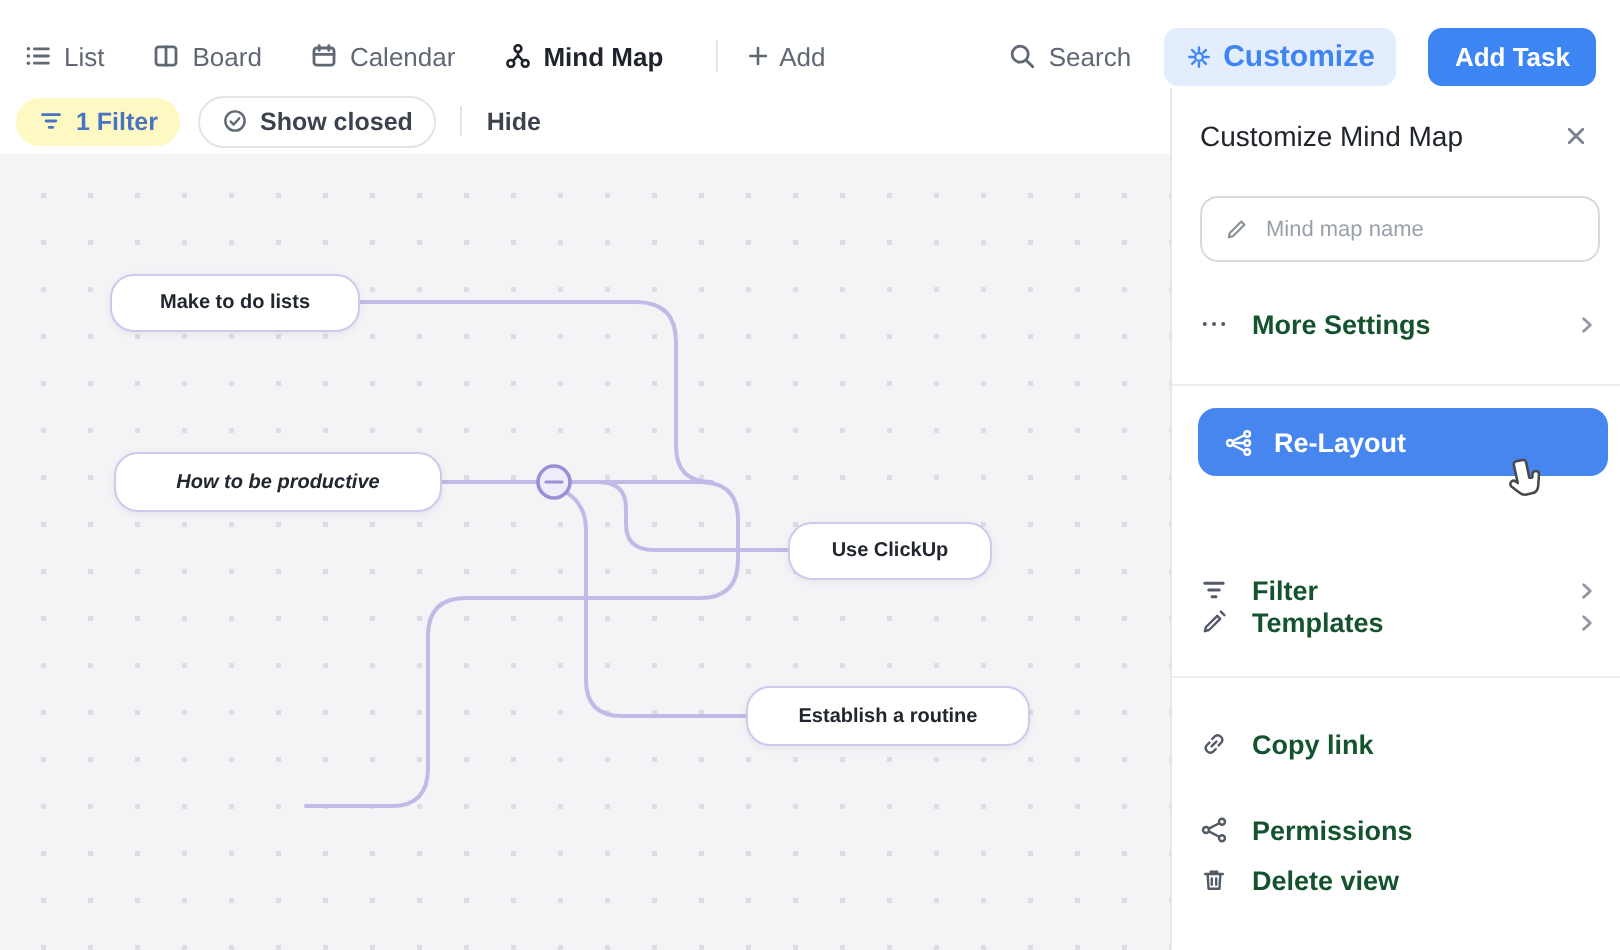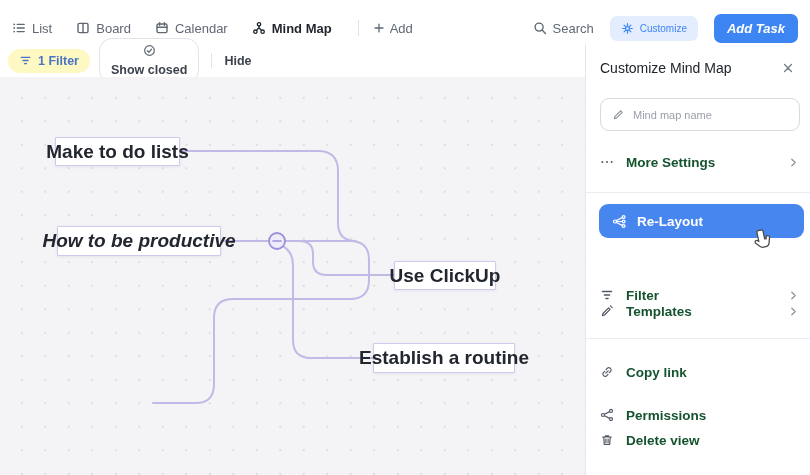--- a/index.html
+++ b/index.html
@@ -13,41 +13,41 @@
   .tab { position:relative; height:44px; display:inline-flex; align-items:center; gap:6px;
          color:#5f6873; font-size:13px; margin-right:24px; cursor:pointer; }
   .tab.active { color:#1f242c; font-weight:700; }
   .tab.active::after { content:""; position:absolute; left:-4px; right:-4px; bottom:3px;
          height:3px; border-radius:2px; background:#5b8ff6; }
   .vdiv { width:1px; height:16px; background:#e3e3e8; margin:0 14px 0 2px; }
   .add-view { display:inline-flex; align-items:center; gap:5px; color:#5f6873; font-size:13px; cursor:pointer; }
   .topbar-right { margin-left:auto; display:flex; align-items:center; gap:16px; }
   .search { display:inline-flex; align-items:center; gap:6px; color:#5f6873; font-size:13px; cursor:pointer; }
   .customize-pill { display:inline-flex; align-items:center; gap:6px; background:#e3edfd; color:#3e85f4;
-         font-size:10px; font-weight:400; border:none; border-radius:7px; padding:6px 11px; cursor:pointer; }
+         font-size:15px; font-weight:700; border:none; border-radius:7px; padding:6px 11px; cursor:pointer; }
   .addtask-btn { background:#3e85f4; color:#fff; font-size:13px; font-weight:600; border:none;
-         border-radius:7px; padding:7px 13px; cursor:pointer;font-style:italic; }
+         border-radius:7px; padding:7px 13px; cursor:pointer; }
 
   
   .toolbar { position:absolute; left:0; top:44px; width:585px; height:33px; background:#fff;
              display:flex; align-items:center; padding:0 8px; gap:9px; }
   .filter-pill { display:inline-flex; align-items:center; gap:6px; background:#fef9c3; color:#4a73c4;
              font-size:12.5px; font-weight:700; border:none; border-radius:13px; padding:5px 11px; cursor:pointer; }
   .closed-pill { display:inline-flex; align-items:center; gap:6px; background:#fff; color:#3d434e;
-             font-size:12.5px; font-weight:600; border:1px solid #e3e3e8; border-radius:13px; padding:5px 11px; cursor:pointer;flex-direction:column; }
+             font-size:12.5px; font-weight:600; border:1px solid #e3e3e8; border-radius:13px; padding:5px 11px; cursor:pointer; }
   .tdiv { width:1px; height:15px; background:#e3e3e8; margin:0 3px; }
   .hide-btn { color:#3d434e; font-size:12.5px; font-weight:600; background:none; border:none; cursor:pointer; }
 
   
   .canvas { position:absolute; left:0; top:77px; width:585px; height:398px; background:#f4f4f7;
             background-image:radial-gradient(#dcdce4 1.4px, transparent 1.5px);
             background-size:23.5px 23.5px; background-position:10px 9px; }
   .edges { position:absolute; left:0; top:0; }
-  .node { position:absolute; background:#fff; border:1.5px solid #cfc9ed; border-radius:1px;
-          display:flex; align-items:center; justify-content:center; font-size:19px; font-weight:700;
+  .node { position:absolute; background:#fff; border:1.5px solid #cfc9ed; border-radius:12px;
+          display:flex; align-items:center; justify-content:center; font-size:10px; font-weight:700;
           color:#22262e; white-space:nowrap; box-shadow:0 1px 3px rgba(90,90,130,.10); cursor:pointer; }
 
   
   .panel { position:absolute; left:585px; top:44px; width:225px; height:431px; background:#fff;
            border-left:1px solid #e7e7eb; }
   .panel-title { position:absolute; left:14px; top:16px; font-size:14px; font-weight:400; color:#20242c; }
   .panel-close { position:absolute; right:12px; top:14px; width:20px; height:20px; background:none; border:none;
            color:#7a818c; cursor:pointer; display:flex; align-items:center; justify-content:center; }
   .name-input-wrap { position:absolute; left:14px; right:10px; top:54px; height:33px; border:1px solid #d9d9e0;
            border-radius:9px; display:flex; align-items:center; gap:8px; padding:0 11px; color:#8b929c; }

